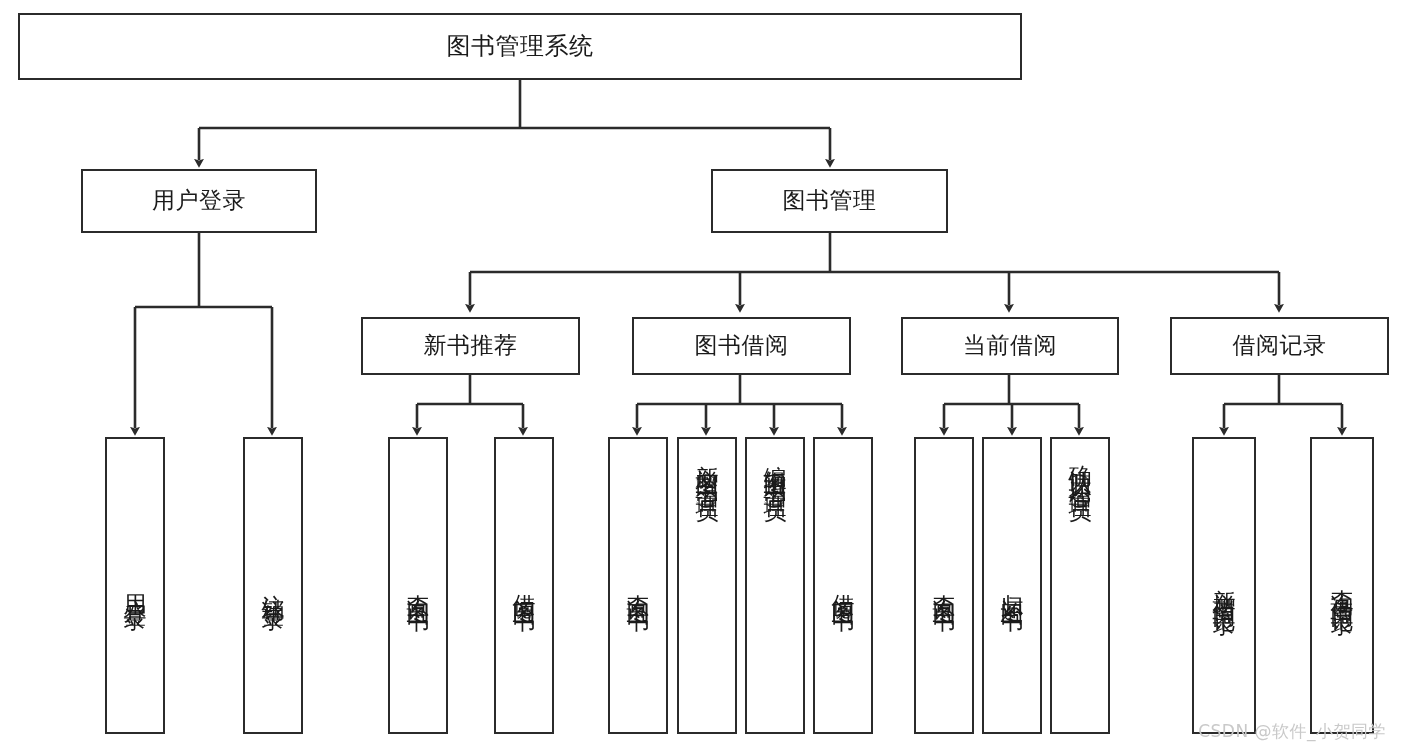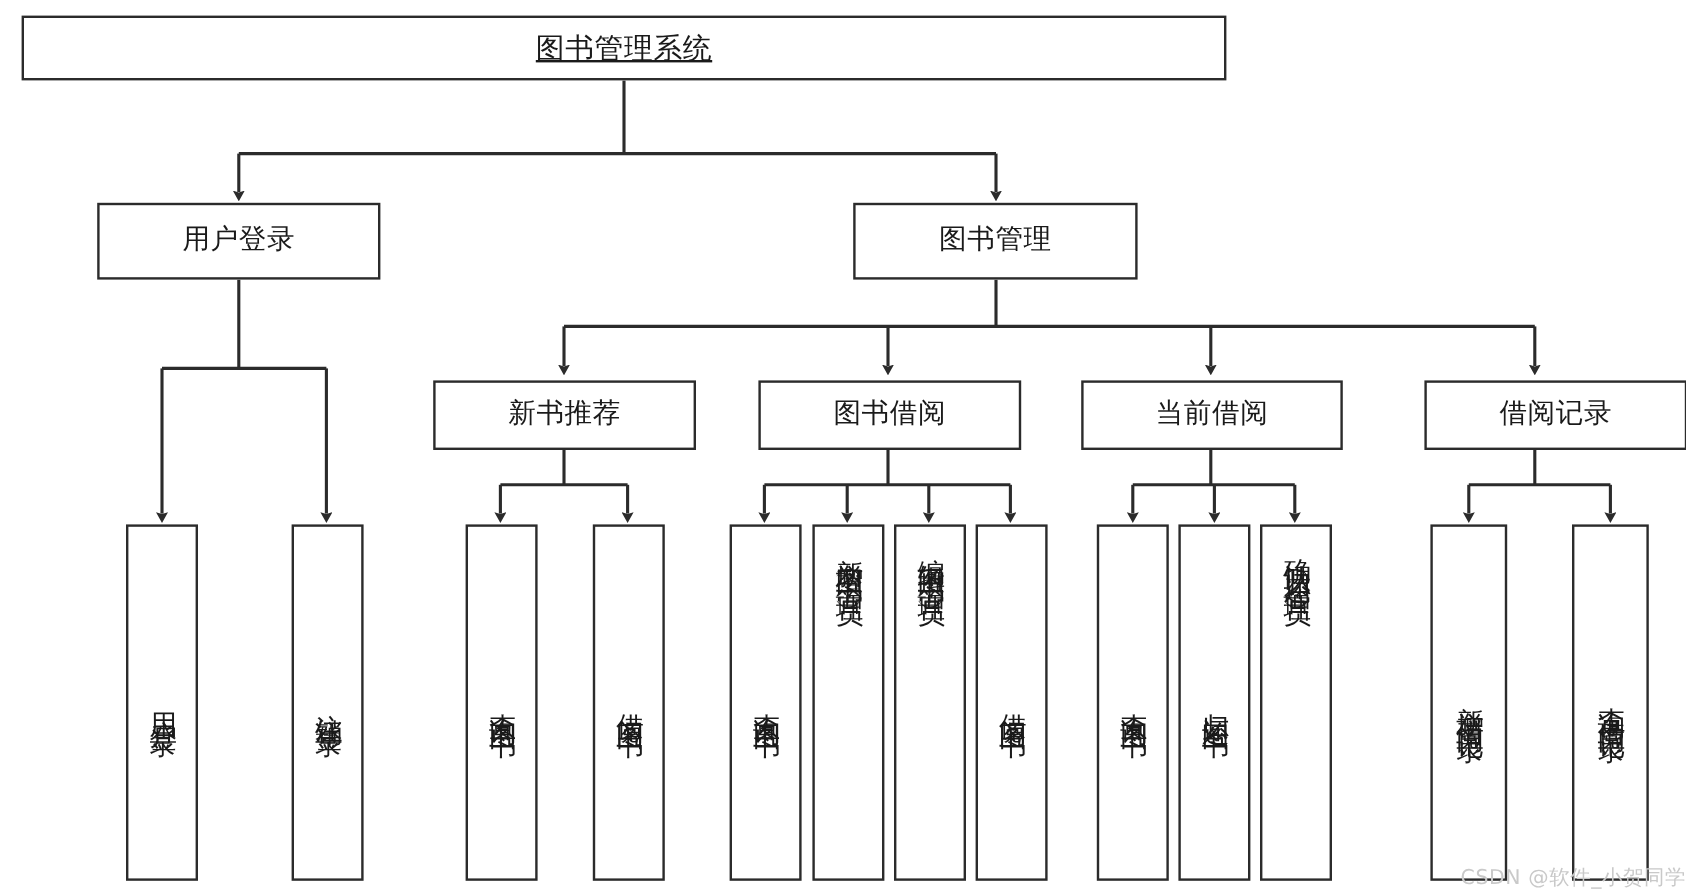--- a/index.html
+++ b/index.html
@@ -64,21 +64,21 @@
     letter-spacing: 5px;
     white-space: nowrap;
     transform: translateY(0);
   }
   .node.v.centered {
     align-items: center;
     padding-top: 0;
   }
   #watermark {
     position: absolute;
-    right: 0;
+    right: 19px;
     bottom: 4px;
     font-size: 17px;
     color: #c9c9c9;
     white-space: nowrap;
     letter-spacing: 0.5px;
     font-family: "DejaVu Sans", "Liberation Sans", sans-serif;
   }
 </style>
 </head>
 <body>
@@ -130,21 +130,21 @@
       <path d="M1012,404 L1012,428" marker-end="url(#arrowhead)"></path>
       <path d="M1079,404 L1079,428" marker-end="url(#arrowhead)"></path>
 
       <path d="M1279,375 L1279,404"></path>
       <path d="M1224,404 L1342,404"></path>
       <path d="M1224,404 L1224,428" marker-end="url(#arrowhead)"></path>
       <path d="M1342,404 L1342,428" marker-end="url(#arrowhead)"></path>
     </g>
   </svg>
 
-  <div class="node h" id="node-root" style="left:18px; top:13px; width:1004px; height:54px;text-decoration:underline;">
+  <div class="node h" id="node-root" style="left:18px; top:13px; width:1004px; height:67px;">
     <span class="node-label">图书管理系统</span>
   </div>
 
   <div class="node h" id="node-user-login" style="left:81px; top:169px; width:236px; height:64px;">
     <span class="node-label">用户登录</span>
   </div>
 
   <div class="node h" id="node-new-book-recommend" style="left:361px; top:317px; width:219px; height:58px;">
     <span class="node-label">新书推荐</span>
   </div>
@@ -154,21 +154,21 @@
   </div>
 
   <div class="node h" id="node-book-borrow" style="left:632px; top:317px; width:219px; height:58px;">
     <span class="node-label">图书借阅</span>
   </div>
 
   <div class="node h" id="node-current-borrow" style="left:901px; top:317px; width:218px; height:58px;">
     <span class="node-label">当前借阅</span>
   </div>
 
-  <div class="node h" id="node-borrow-record" style="left:1170px; top:317px; width:219px; height:58px;margin-left:17px;">
+  <div class="node h" id="node-borrow-record" style="left:1170px; top:317px; width:219px; height:58px;">
     <span class="node-label">借阅记录</span>
   </div>
 
   <div class="node v centered" id="leaf-user-login" style="left:105px; top:437px; width:60px; height:297px;">
     <span class="node-label">用户登录</span>
   </div>
 
   <div class="node v centered" id="leaf-logout-login" style="left:243px; top:437px; width:60px; height:297px;">
     <span class="node-label">注销登录</span>
   </div>

